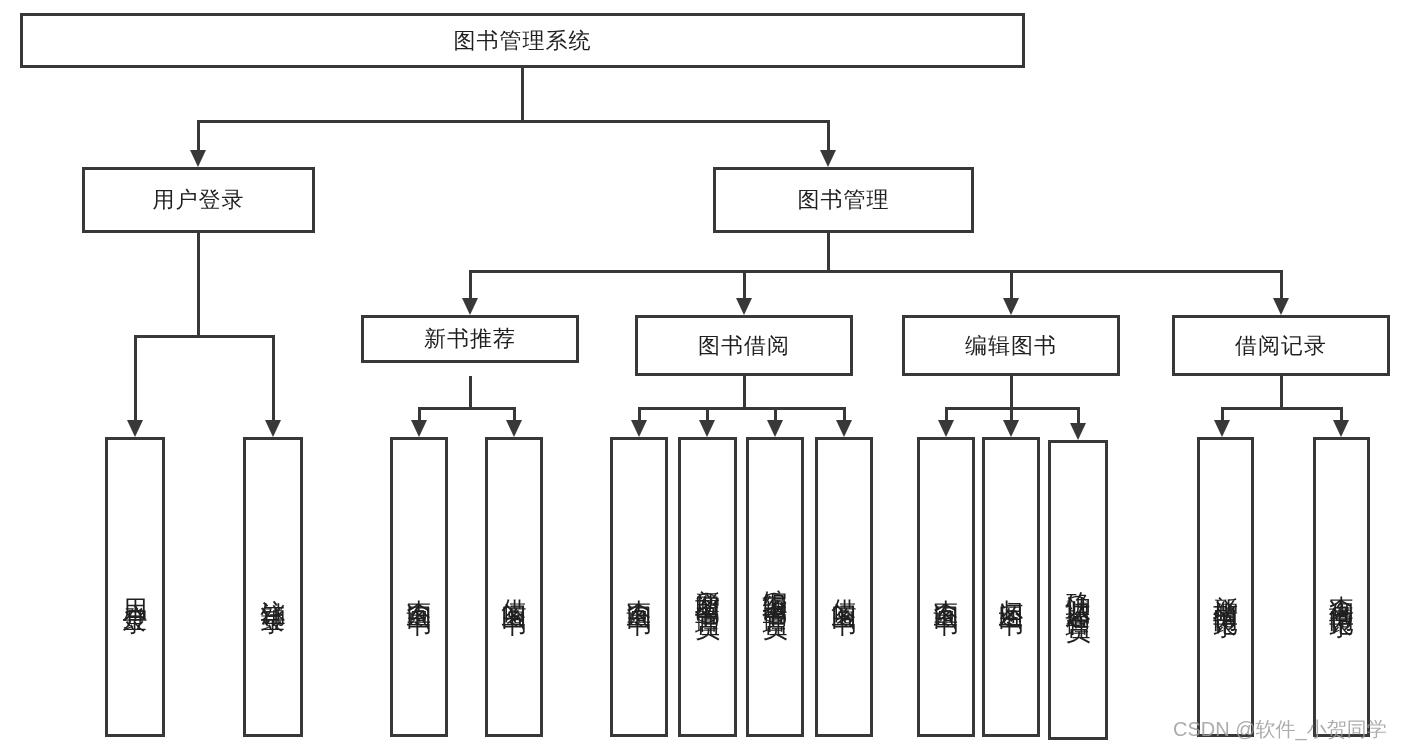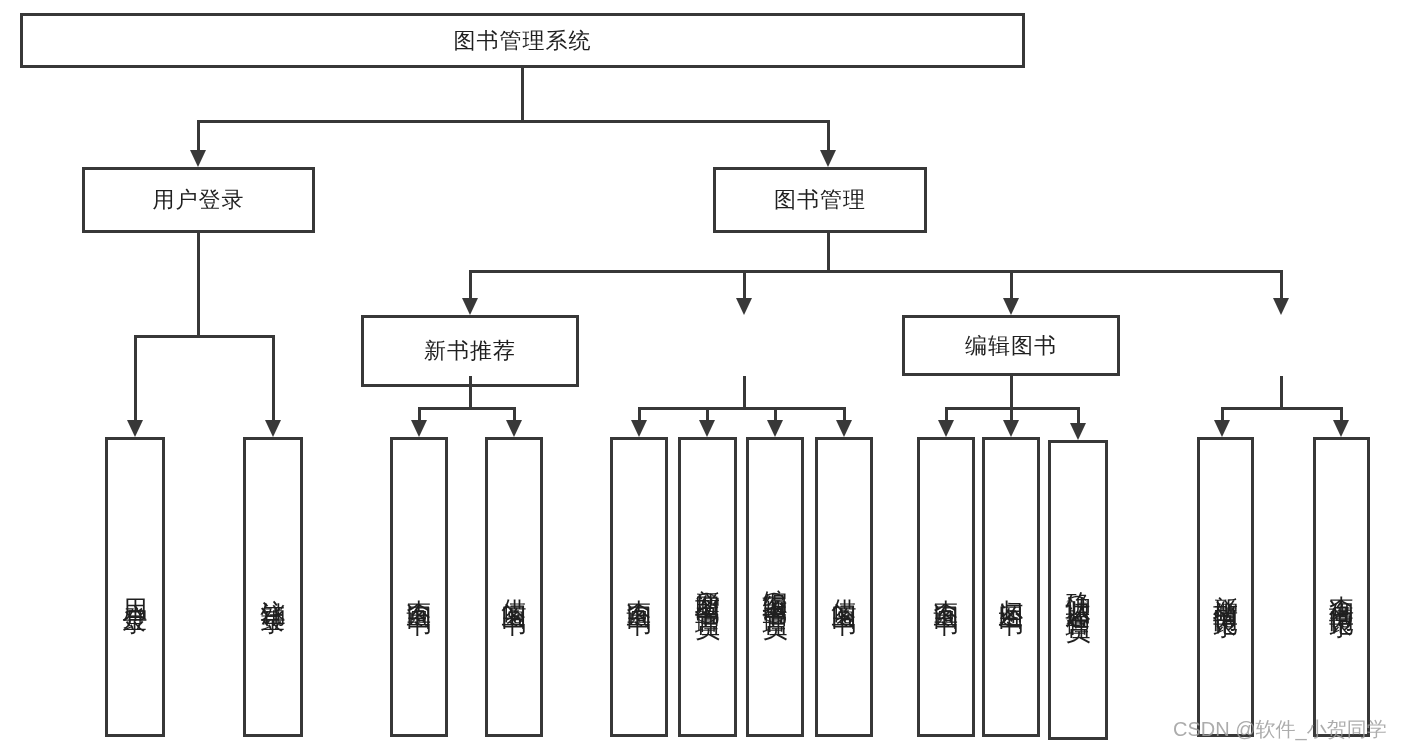--- a/index.html
+++ b/index.html
@@ -43,42 +43,44 @@
   <div class="node h" style="left:20px;top:13px;width:1005px;height:55px;">图书管理系统</div>
 
   <div class="vl" style="left:521px;top:68px;height:52px;"></div>
   <div class="hl" style="left:197px;top:120px;width:633px;"></div>
   <div class="vl" style="left:197px;top:120px;height:34px;"></div>
   <div class="vl" style="left:827px;top:120px;height:34px;"></div>
   <div class="arw" style="left:190px;top:150px;"></div>
   <div class="arw" style="left:820px;top:150px;"></div>
 
   <div class="node h" style="left:82px;top:167px;width:233px;height:66px;">用户登录</div>
-  <div class="node h" style="left:713px;top:167px;width:214px;height:66px;">图书管理</div>
+  <div class="node h" style="left:713px;top:167px;width:261px;height:66px;">图书管理</div>
 
   <div class="vl" style="left:197px;top:233px;height:103px;"></div>
   <div class="hl" style="left:134px;top:335px;width:141px;"></div>
   <div class="vl" style="left:134px;top:335px;height:88px;"></div>
   <div class="vl" style="left:272px;top:335px;height:88px;"></div>
   <div class="arw" style="left:127px;top:420px;"></div>
   <div class="arw" style="left:265px;top:420px;"></div>
 
   <div class="vl" style="left:827px;top:233px;height:39px;"></div>
   <div class="hl" style="left:469px;top:270px;width:814px;"></div>
   <div class="vl" style="left:469px;top:270px;height:30px;"></div>
   <div class="vl" style="left:743px;top:270px;height:30px;"></div>
   <div class="vl" style="left:1010px;top:270px;height:30px;"></div>
   <div class="vl" style="left:1280px;top:270px;height:30px;"></div>
   <div class="arw" style="left:462px;top:298px;"></div>
   <div class="arw" style="left:736px;top:298px;"></div>
   <div class="arw" style="left:1003px;top:298px;"></div>
   <div class="arw" style="left:1273px;top:298px;"></div>
 
-  <div class="node h" style="left:361px;top:315px;width:218px;height:72px;">新书推荐</div>
+  <div class="node h" style="left:361px;top:315px;width:218px;height:48px;">新书推荐</div>
+  <div class="node h" style="left:635px;top:315px;width:218px;height:61px;">图书借阅</div>
   <div class="node h" style="left:902px;top:315px;width:218px;height:61px;">编辑图书</div>
+  <div class="node h" style="left:1172px;top:315px;width:218px;height:61px;">借阅记录</div>
 
   <div class="vl" style="left:469px;top:376px;height:32px;"></div>
   <div class="hl" style="left:418px;top:407px;width:98px;"></div>
   <div class="vl" style="left:418px;top:407px;height:15px;"></div>
   <div class="vl" style="left:513px;top:407px;height:15px;"></div>
   <div class="arw" style="left:411px;top:420px;"></div>
   <div class="arw" style="left:506px;top:420px;"></div>
 
   <div class="vl" style="left:743px;top:376px;height:32px;"></div>
   <div class="hl" style="left:638px;top:407px;width:208px;"></div>

